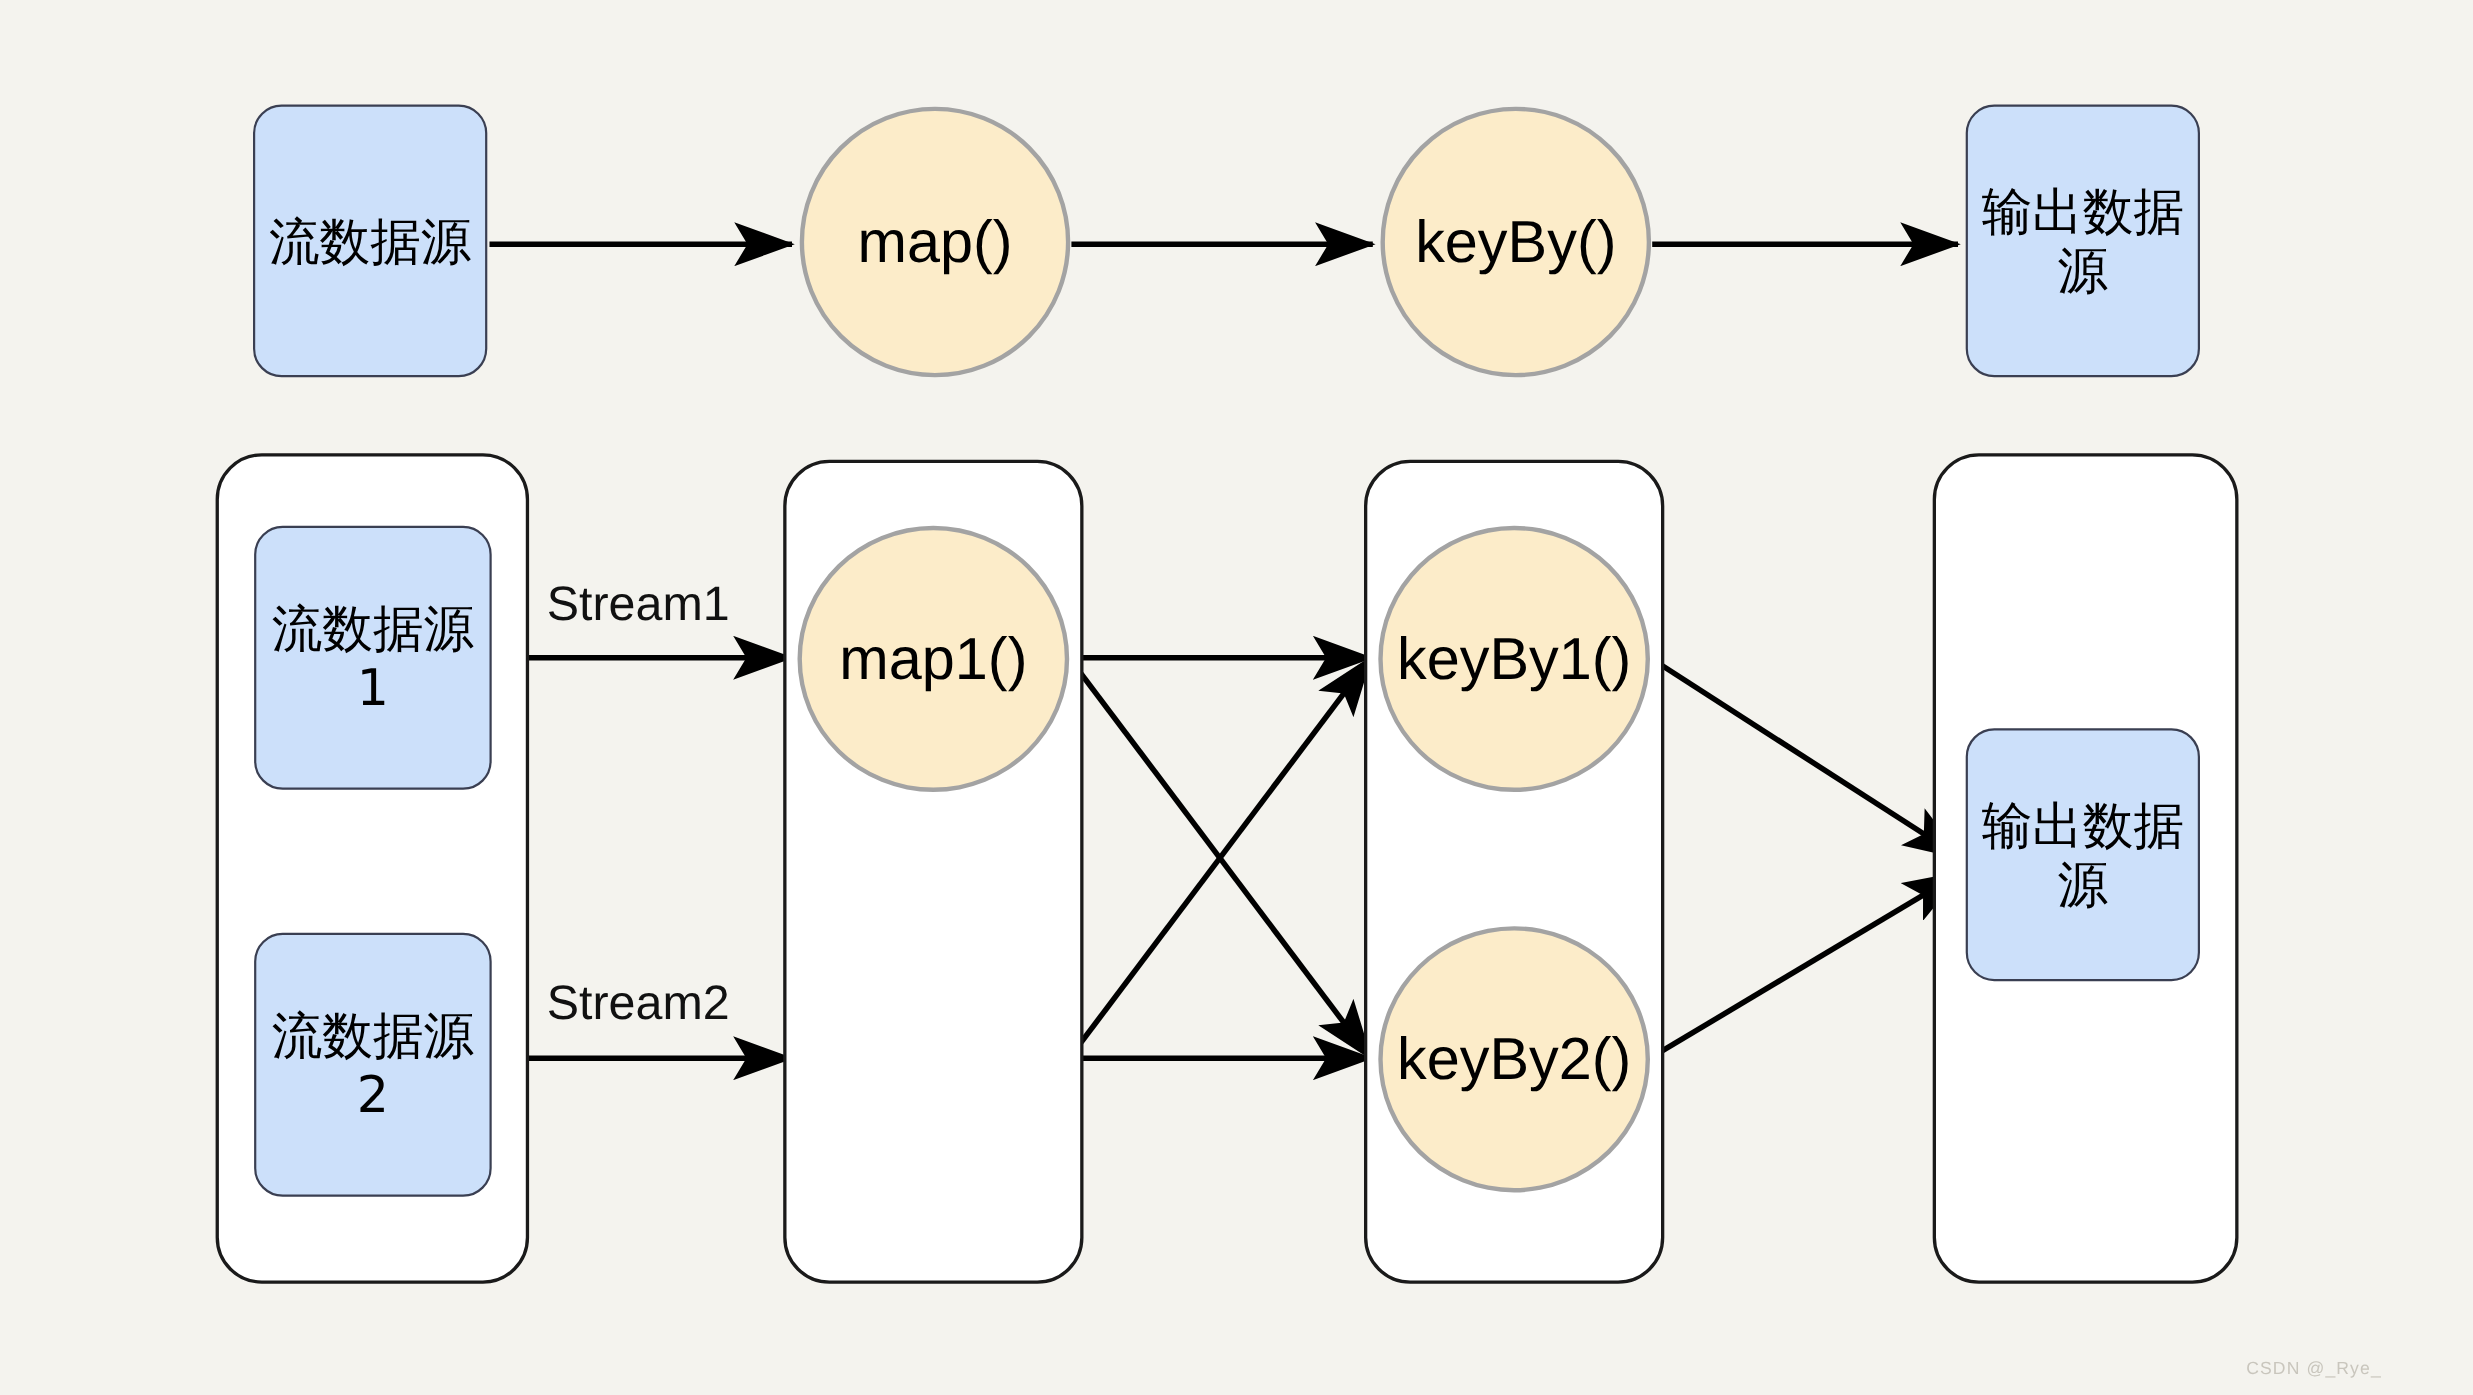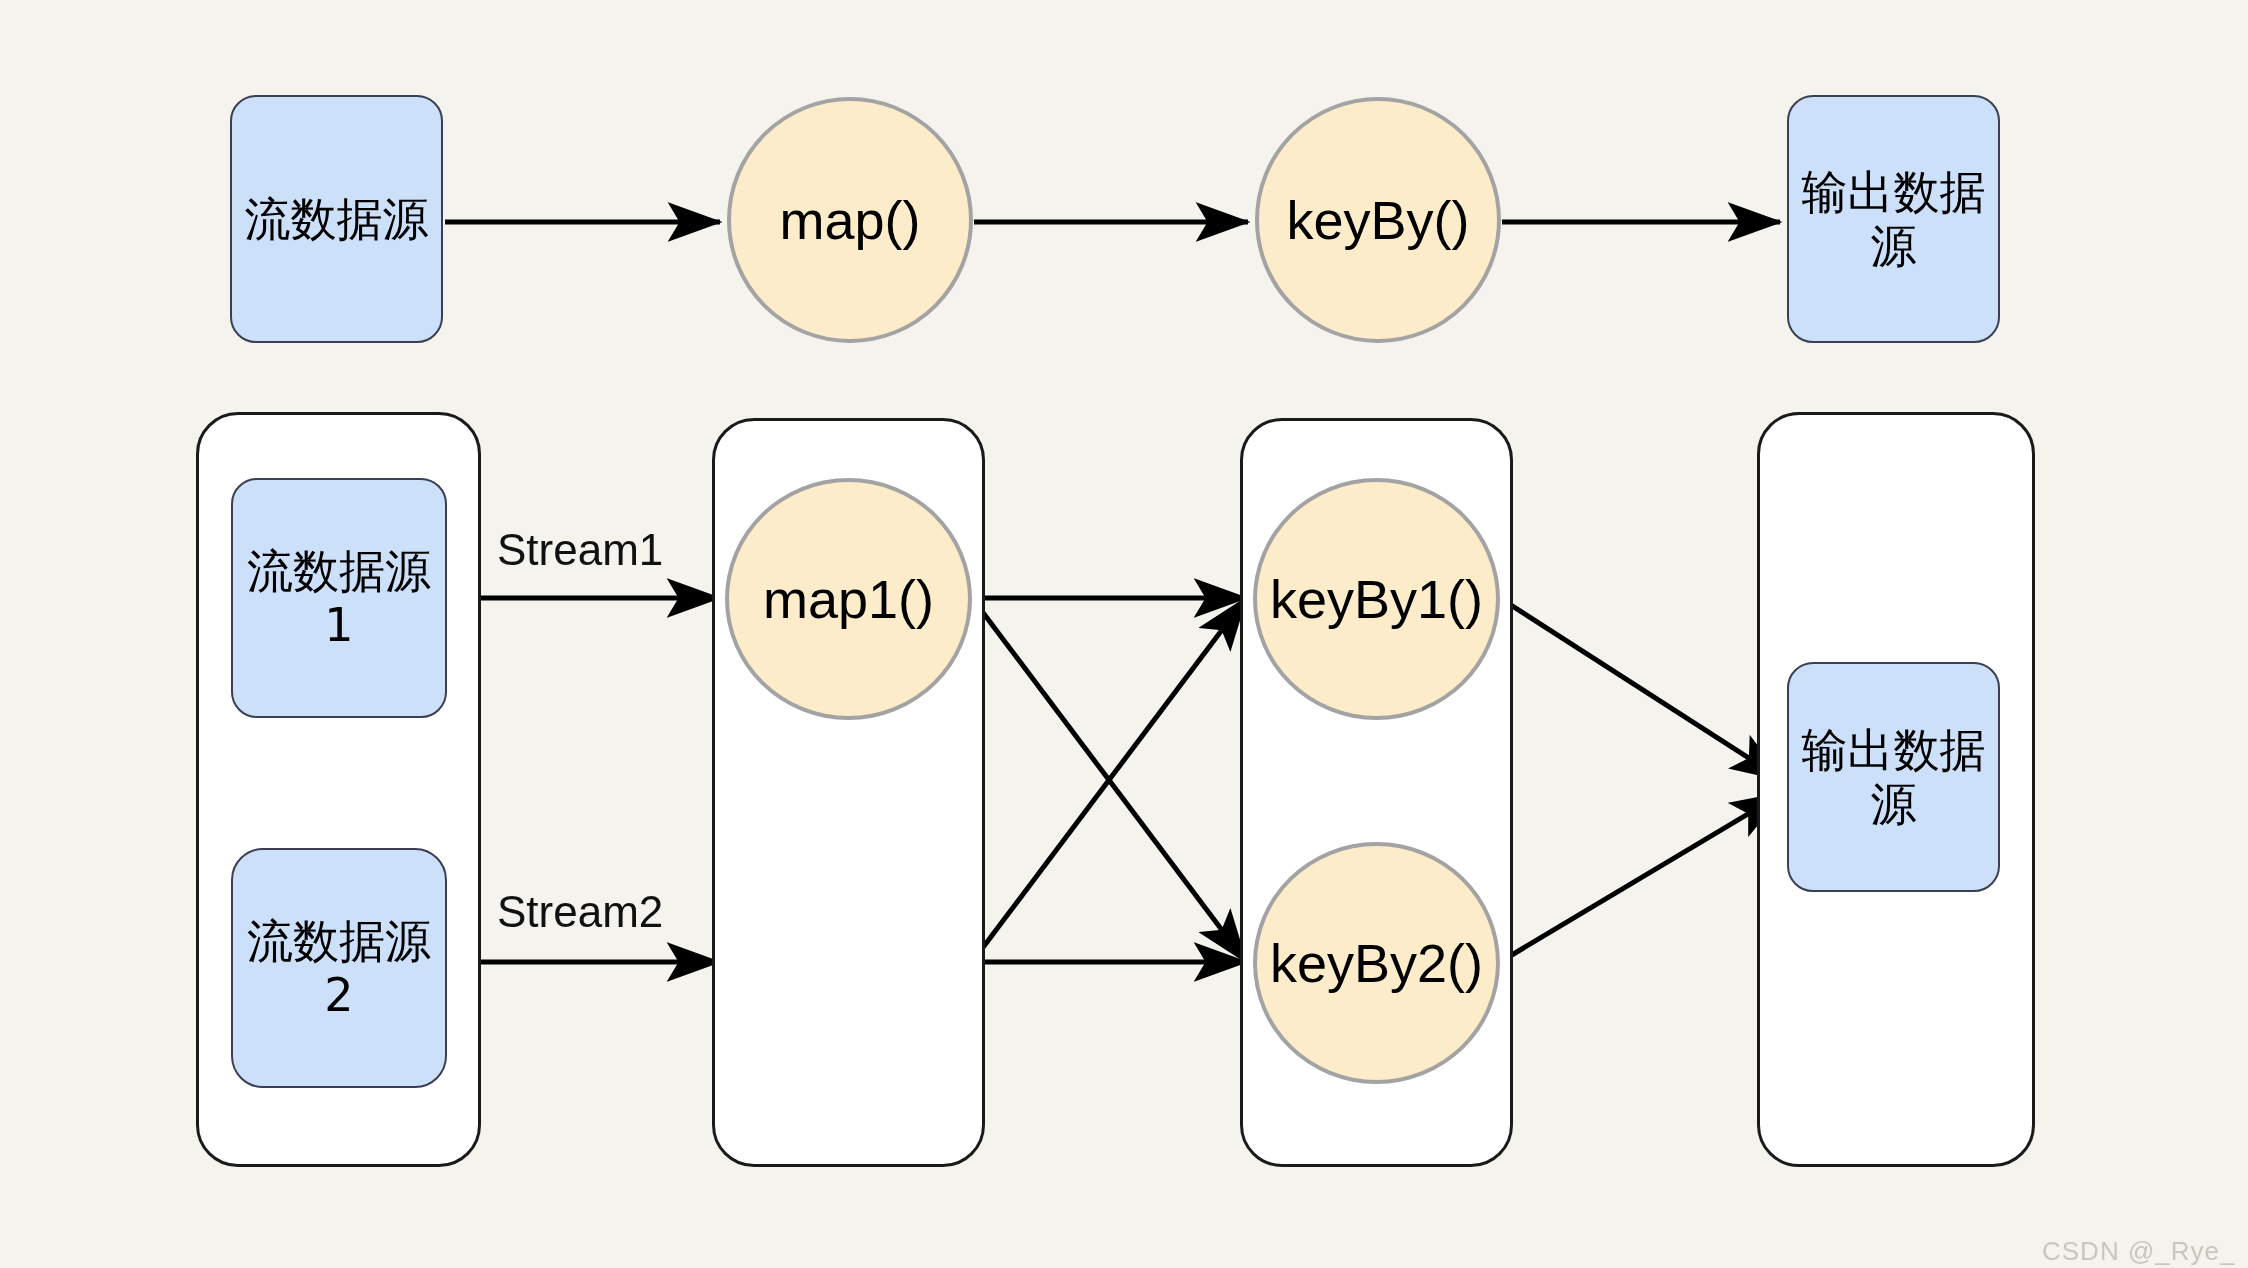--- a/index.html
+++ b/index.html
@@ -54,21 +54,21 @@
     white-space: nowrap;
   }
   .edge-label {
     position: absolute;
     font-size: 44px;
     color: #111;
     white-space: nowrap;
   }
   .watermark {
     position: absolute;
-    font-size: 26px;
+    font-size: 16px;
     color: #c9c6bd;
     letter-spacing: 1px;
     white-space: nowrap;
   }
   .cjk { font-family: "DejaVu Sans", "Liberation Sans", sans-serif; }
 </style>
 </head>
 <body style="background: rgb(244, 243, 238);">
 
 <div id="canvas" style="background: rgb(244, 243, 238);">
@@ -104,21 +104,21 @@
 
   <div class="node src-box cjk" style="left:1787px; top:95px; width:213px; height:248px;">输出数据源</div>
 
   <div class="node group-panel" style="left:196px; top:412px; width:285px; height:755px;"></div>
   <div class="node group-panel" style="left:712px; top:418px; width:273px; height:749px;"></div>
   <div class="node group-panel" style="left:1240px; top:418px; width:273px; height:749px;"></div>
   <div class="node group-panel" style="left:1757px; top:412px; width:278px; height:755px;"></div>
 
   <div class="node src-box cjk" style="left:231px; top:478px; width:216px; height:240px;text-align:center;">流数据源1</div>
 
-  <div class="node src-box cjk" style="left:231px; top:848px; width:216px; height:240px;border-radius:32px;">流数据源2</div>
+  <div class="node src-box cjk" style="left:231px; top:848px; width:216px; height:240px;">流数据源2</div>
 
   <div class="node op-circle" style="left:725px; top:478px; width:247px; height:242px;">map1()</div>
 
 
   <div class="node op-circle" style="left:1253px; top:478px; width:247px; height:242px;">keyBy1()</div>
 
   <div class="node op-circle" style="left:1253px; top:842px; width:247px; height:242px;">keyBy2()</div>
 
   <div class="node src-box cjk" style="left:1787px; top:662px; width:213px; height:230px;">输出数据源</div>
 

